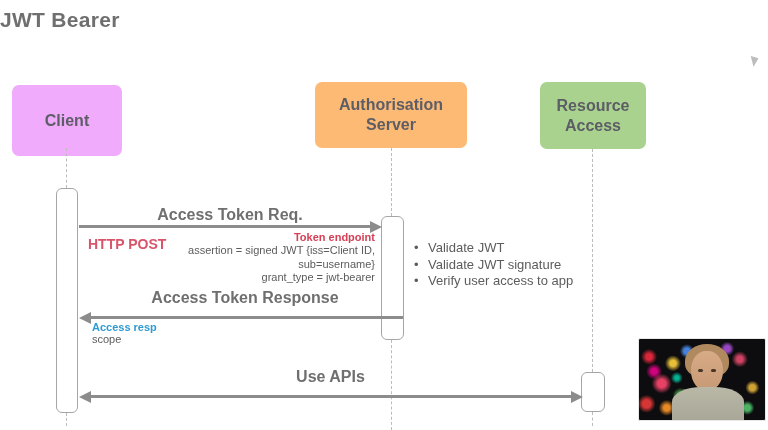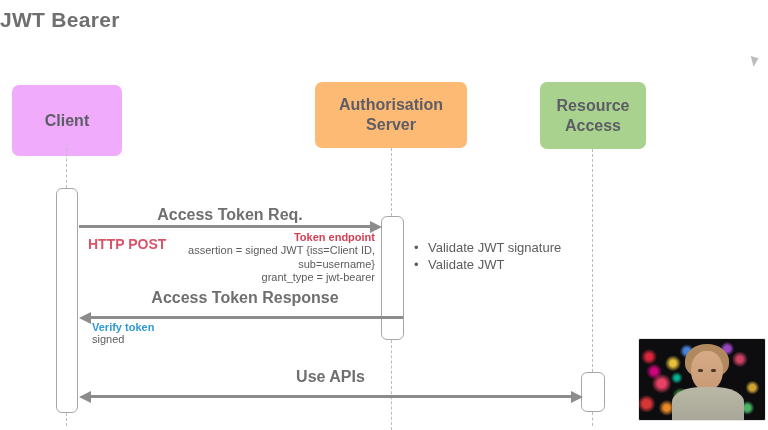--- a/index.html
+++ b/index.html
@@ -122,26 +122,27 @@
     <div>HTTP POST</div>
   </div>
   <div class="note-red" style="left:205px; top:231px; width:170px; text-align:right; font-size:11px; color:#d63f55;">Token endpoint</div>
   <div class="note-gray" style="left:155px; top:244px; width:220px; text-align:right; font-size:11px; line-height:13.5px;">
     <div>assertion =  signed JWT {iss=Client ID,</div>
     <div>sub=username}</div>
     <div>grant_type = jwt-bearer</div>
   </div>
 
   <ul class="bullets">
+    <li>Validate JWT</li>
     <li>Validate JWT signature</li>
-    <li>Validate JWT</li>
+    <li>Verify user access to app</li>
   </ul>
 
-  <div class="note-blue" style="left:92px; top:321px; font-size:11px;">Verify token</div>
-  <div class="note-gray" style="left:92px; top:333px; font-size:11px;">signed</div>
+  <div class="note-blue" style="left:92px; top:321px; font-size:11px;">Access resp</div>
+  <div class="note-gray" style="left:92px; top:333px; font-size:11px;">scope</div>
 
   <div class="webcam">
     <div class="hair"></div>
     <div class="face"></div>
     <div class="eyeL"></div>
     <div class="eyeR"></div>
     <div class="torso"></div>
   </div>
 
   <div class="cursor"></div>

